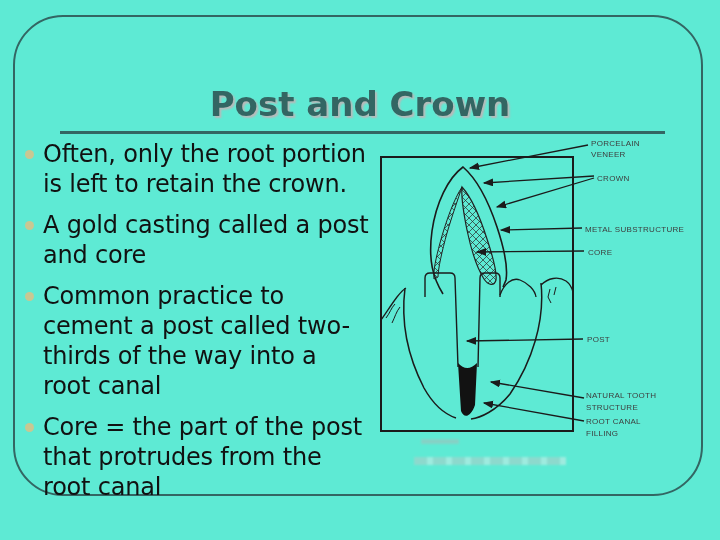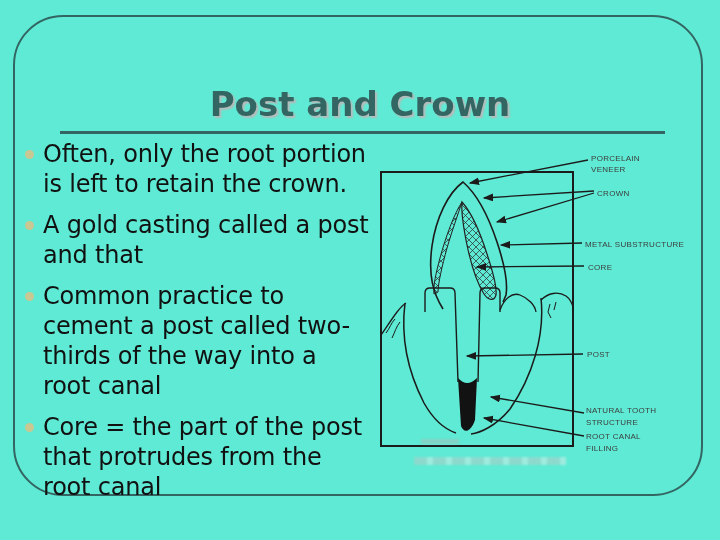--- a/index.html
+++ b/index.html
@@ -22,21 +22,21 @@
   #bullets{position:absolute;left:24px;top:139px;width:358px;}
   .bullet-item{display:flex;margin-bottom:11px;}
   .bullet-dot{
     flex:0 0 9px;width:9px;height:9px;border-radius:50%;
     background:#c9c792;margin:11px 9px 0 1px;
   }
   .bullet-text{
     flex:1;font-size:24px;line-height:30px;color:#111111;
     white-space:pre-line;letter-spacing:-0.2px;
   }
-  #diagram{position:absolute;left:378px;top:142px;width:332px;height:335px;}
+  #diagram{position:absolute;left:378px;top:127px;width:332px;height:335px;}
   #diagram svg{display:block;}
   .dlabel{
     font-family:"Liberation Sans",sans-serif;font-size:8px;fill:#3d3d3d;letter-spacing:0.3px;
   }
   .scan-artifact{position:absolute;opacity:0.45;filter:blur(1px);}
   #artifact-inbox{left:421px;top:439px;width:38px;height:5px;background:#b5b5b5;}
   #artifact-caption{
     left:414px;top:457px;width:152px;height:8px;
     background:repeating-linear-gradient(90deg,#c6c6c6 0 13px,#ededed 13px 19px);
   }
@@ -53,21 +53,21 @@
 
   <div id="bullets">
     <div class="bullet-item">
       <span class="bullet-dot"></span>
       <div class="bullet-text">Often, only the root portion
 is left to retain the crown.</div>
     </div>
     <div class="bullet-item">
       <span class="bullet-dot"></span>
       <div class="bullet-text">A gold casting called a post
-and that</div>
+and core</div>
     </div>
     <div class="bullet-item">
       <span class="bullet-dot"></span>
       <div class="bullet-text">Common practice to
 cement a post called two-
 thirds of the way into a
 root canal</div>
     </div>
     <div class="bullet-item">
       <span class="bullet-dot"></span>

